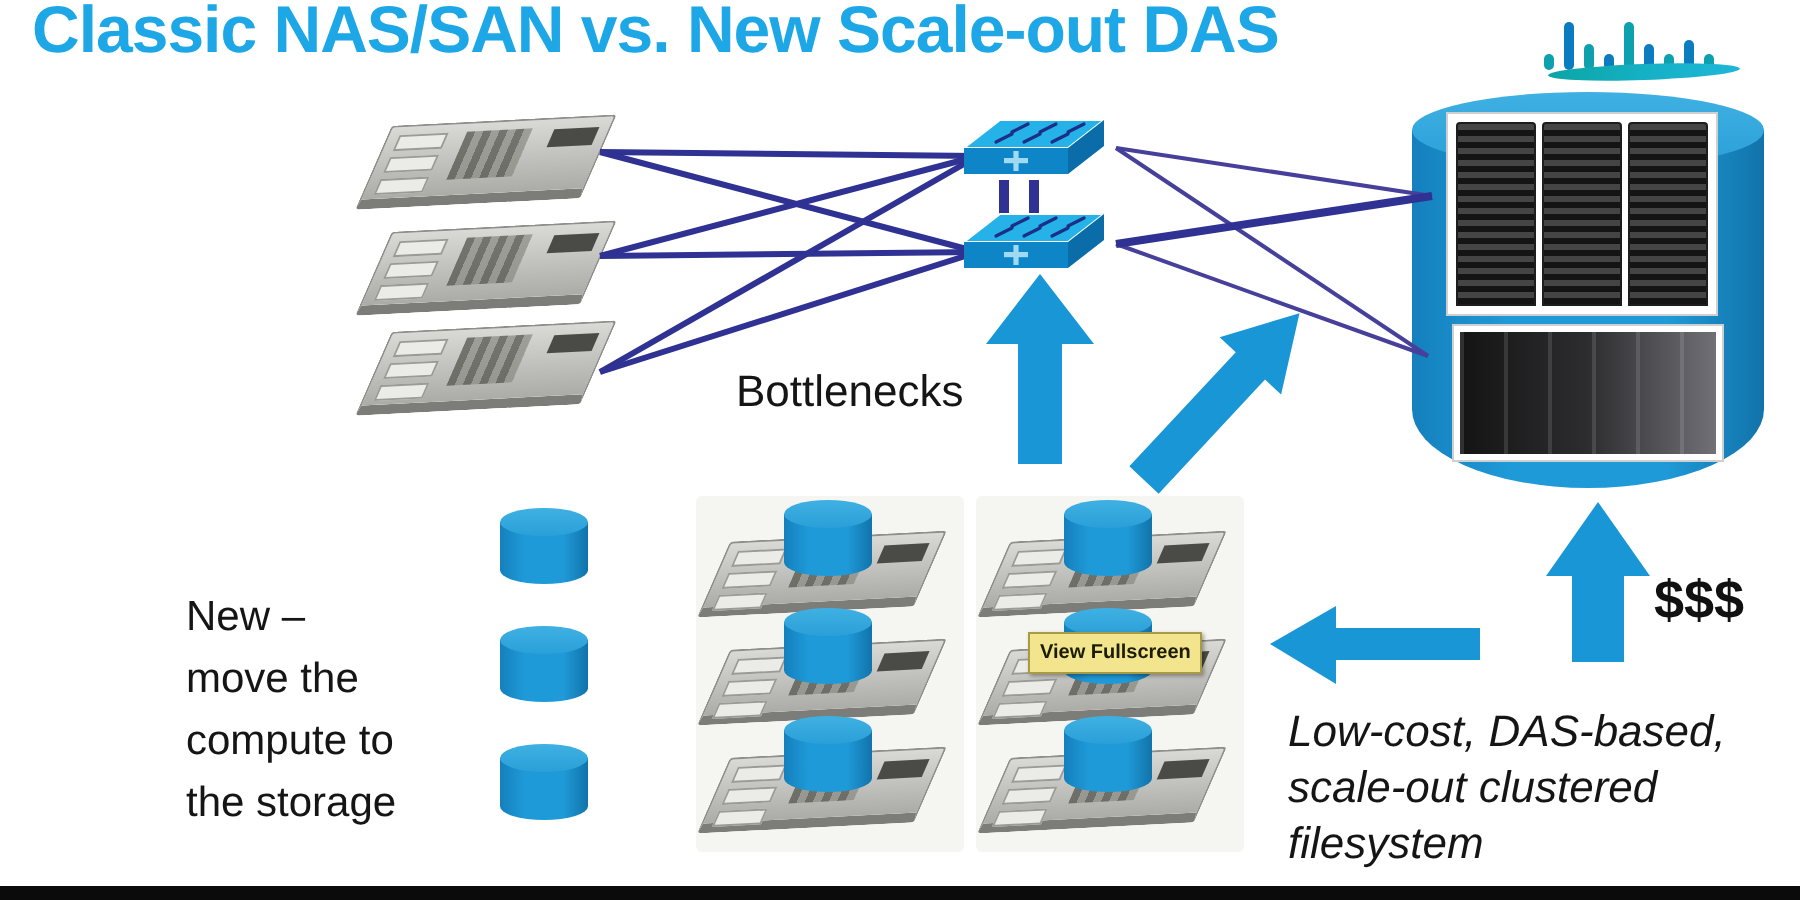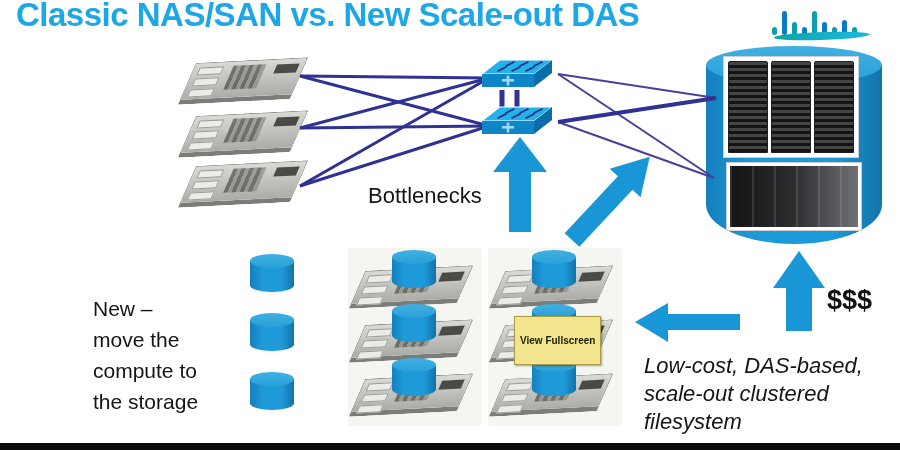--- a/index.html
+++ b/index.html
@@ -61,21 +61,21 @@
                   linear-gradient(90deg,#141414,#2d2d30 50%,#55555a 80%,#707076);}
 
   
   .panel{position:absolute;width:134px;height:178px;background:#f5f5f2;border-radius:3px;}
   .node{position:absolute;width:122px;height:58px;}
   .node .srv{left:0;top:18px;}
   .node .cyl{left:34px;top:0;z-index:2;}
 
   
   .tooltip{position:absolute;left:514px;top:316px;z-index:5;background:#F2E58D;border:1px solid #a99a45;
-           color:#1c1c00;font-size:10px;font-weight:bold;padding:18px 5px;box-shadow:1px 1px 2px rgba(0,0,0,.35);}
+           color:#1c1c00;font-size:10px;font-weight:bold;padding:4px 5px;box-shadow:1px 1px 2px rgba(0,0,0,.35);}
 
   
   .overlay{position:absolute;left:0;top:0;width:900px;height:450px;pointer-events:none;}
 
   .bottombar{position:absolute;left:0;bottom:0;width:900px;height:7px;background:#0b0b0b;}
 </style>
 </head>
 <body>
 
 <div class="slide">

